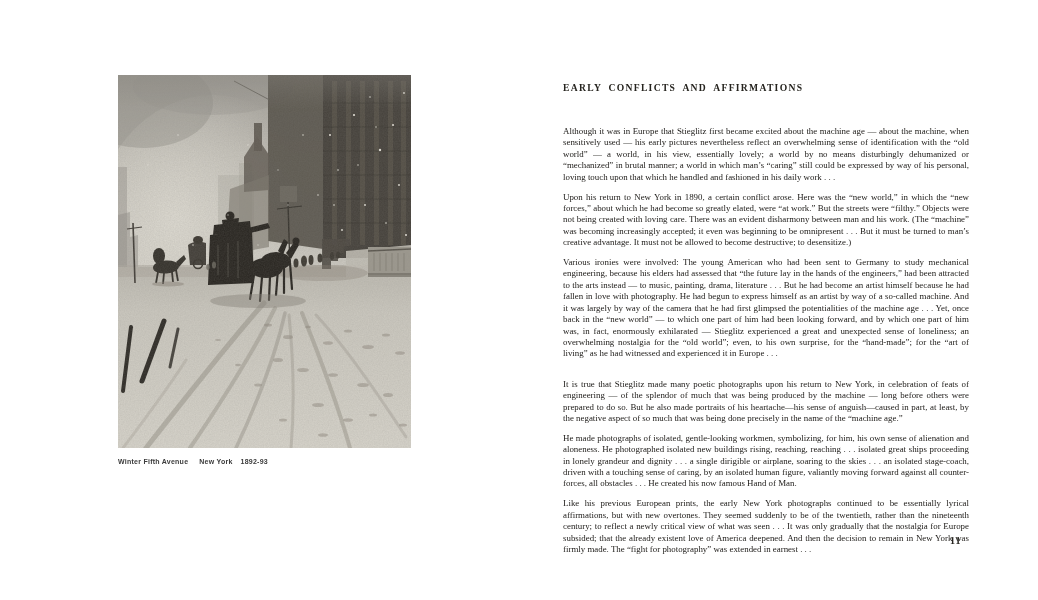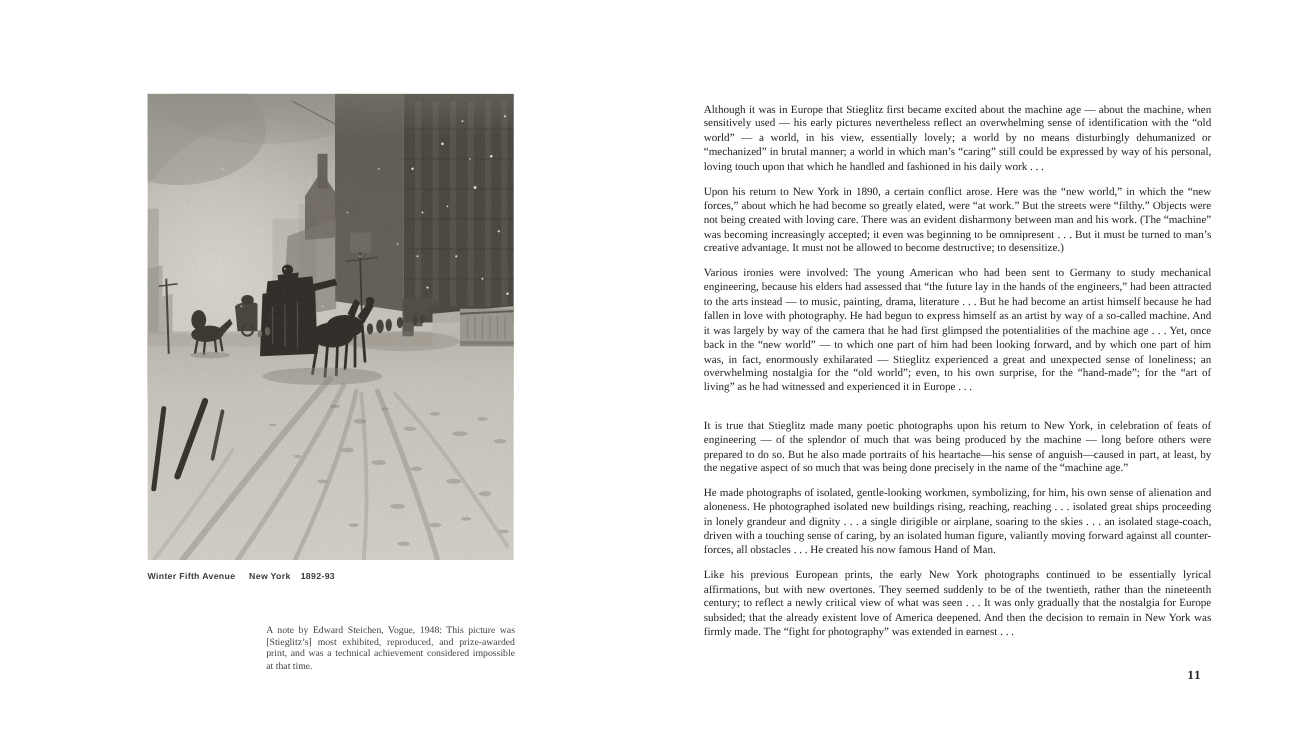--- a/index.html
+++ b/index.html
@@ -251,23 +251,23 @@
 
       <rect width="293" height="34" fill="url(#topshade)"></rect>
       <rect width="293" height="373" filter="url(#grain)" opacity="0.45"></rect>
     </svg>
   </div>
 
   <div class="caption">
     <span class="cap-title">Winter Fifth Avenue</span><span class="cap-loc">New York</span><span class="cap-date">1892-93</span>
   </div>
 
-  <div class="note"><span class="it">A note by Edward Steichen, </span><span>Vogue</span><span class="it">, 1948: This picture was [Stieglitz’s] most exhibited, reproduced, and prize-awarded print, and was a technical achievement considered impossible at that time.</span></div>
 
   <div class="rightcol">
+    <h1 class="heading">EARLY CONFLICTS AND AFFIRMATIONS</h1>
     <p class="para"><span>Although it was in Europe that Stieglitz first became excited about the machine age — about the </span><span class="it">machine</span><span>, when sensitively used — his early pictures nevertheless reflect an overwhelming sense of identification with the “old world” — a world, in his view, essentially lovely; a world by no means disturbingly dehumanized or “mechanized” in brutal manner; a world in which man’s “caring” still could be expressed by way of his personal, loving touch upon that which he handled and fashioned in his daily work . . .</span></p>
     <p class="para"><span>Upon his return to New York in 1890, a certain conflict arose. Here was the “new world,” in which the “new forces,” about which he had become so greatly elated, were “at work.” But the streets were “filthy.” Objects were not being created with loving care. There was an evident disharmony between man and his work. (The “machine” was becoming increasingly accepted; it even was beginning to be omnipresent . . . But it must be turned to man’s creative advantage. It must not be allowed to become destructive; to desensitize.)</span></p>
     <p class="para big-gap"><span>Various ironies were involved: The young American who had been sent to Germany to study mechanical engineering, because his elders had assessed that “the future lay in the hands of the engineers,” had been attracted to the arts instead — to music, painting, drama, literature . . . But he had become an artist himself because he had fallen in love with photography. He had begun to express himself as an artist by way of a so-called </span><span class="it">machine</span><span>. And it was largely by way of the camera that he had first glimpsed the potentialities of the machine age . . . Yet, once back in the “new world” — to which one part of him had been looking forward, and by which one part of him was, in fact, enormously exhilarated — Stieglitz experienced a great and unexpected sense of loneliness; an overwhelming nostalgia for the “old world”; even, to his own surprise, for the “hand-made”; for the “art of living” as he had witnessed and experienced it in Europe . . .</span></p>
     <p class="para"><span>It is true that Stieglitz made many poetic photographs upon his return to New York, in celebration of feats of engineering — of the splendor of much that was being produced by the machine — long before others were prepared to do so. But he also made portraits of his heartache—his sense of anguish—caused in part, at least, by the negative aspect of so much that was being done precisely in the name of the “machine age.”</span></p>
     <p class="para"><span>He made photographs of isolated, gentle-looking workmen, symbolizing, for him, his own sense of alienation and aloneness. He photographed isolated new buildings rising, reaching, reaching . . . isolated great ships proceeding in lonely grandeur and dignity . . . a single dirigible or airplane, soaring to the skies . . . an isolated stage-coach, driven with a touching sense of caring, by an isolated human figure, valiantly moving forward against all counter-forces, all obstacles . . . He created his now famous </span><span class="it">Hand of Man</span><span>.</span></p>
     <p class="para"><span>Like his previous European prints, the early New York photographs continued to be essentially lyrical affirmations, but with new overtones. They seemed suddenly to be of the twentieth, rather than the nineteenth century; to reflect a newly critical view of what was seen . . . It was only gradually that the nostalgia for Europe subsided; that the already existent love of America deepened. And then the decision to remain in New York was firmly made. The “fight for photography” was extended in earnest . . .</span></p>
   </div>
 
   <div class="pagenum">11</div>
 

